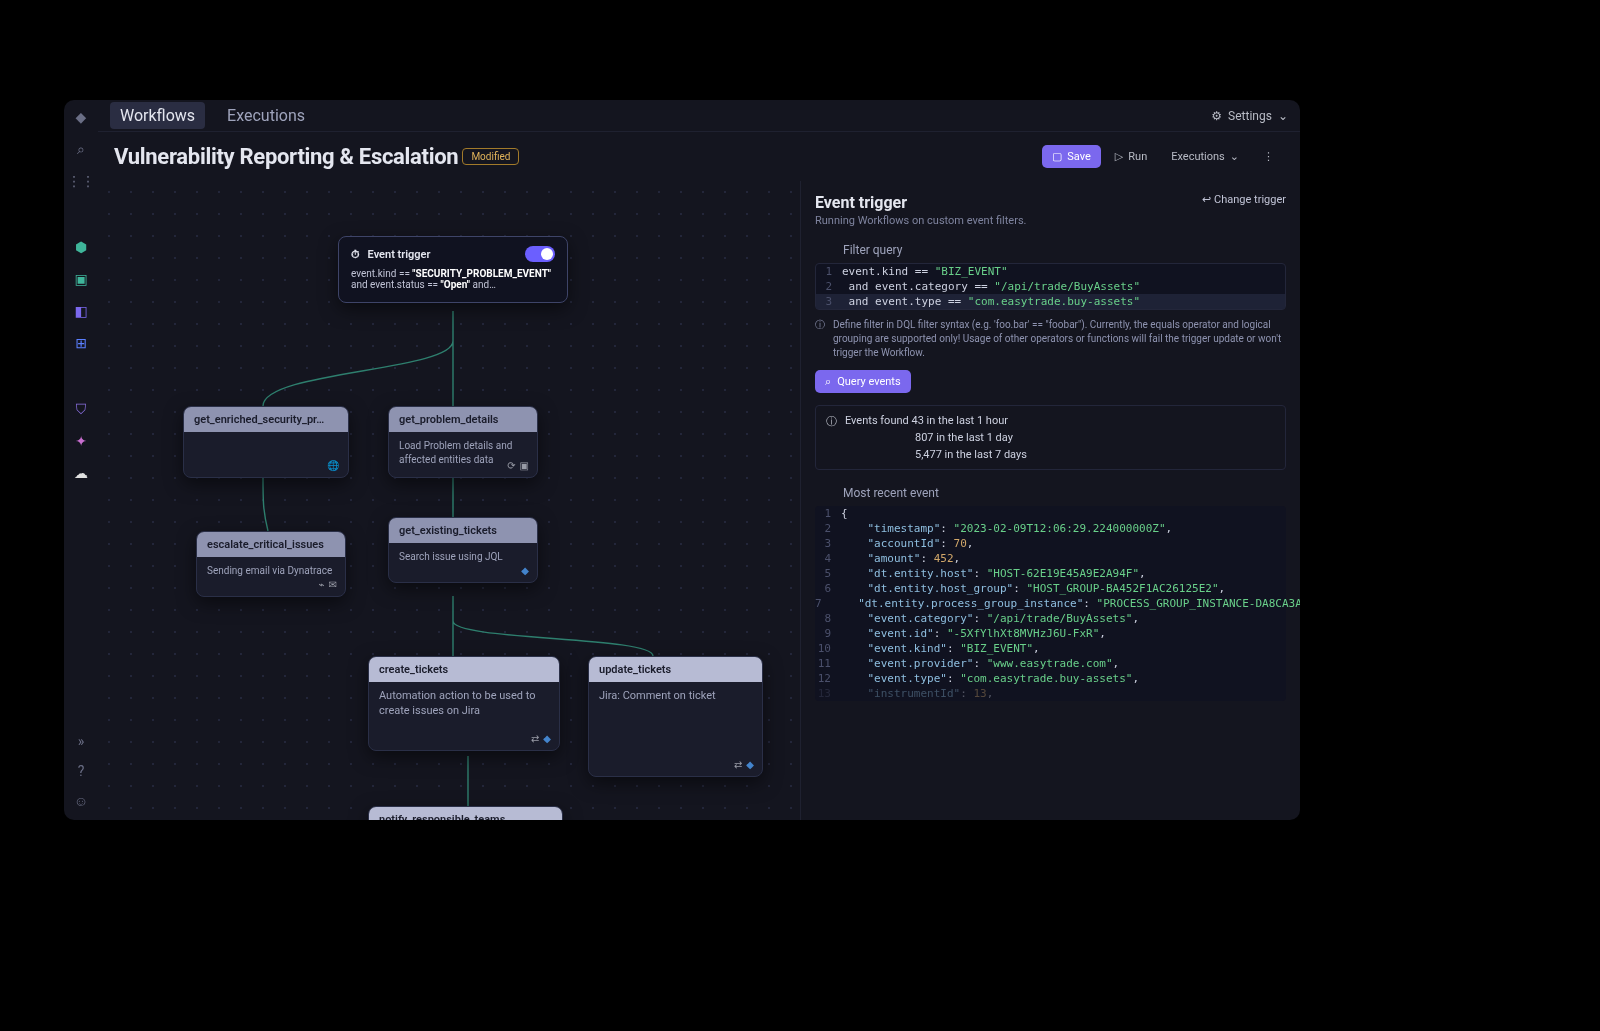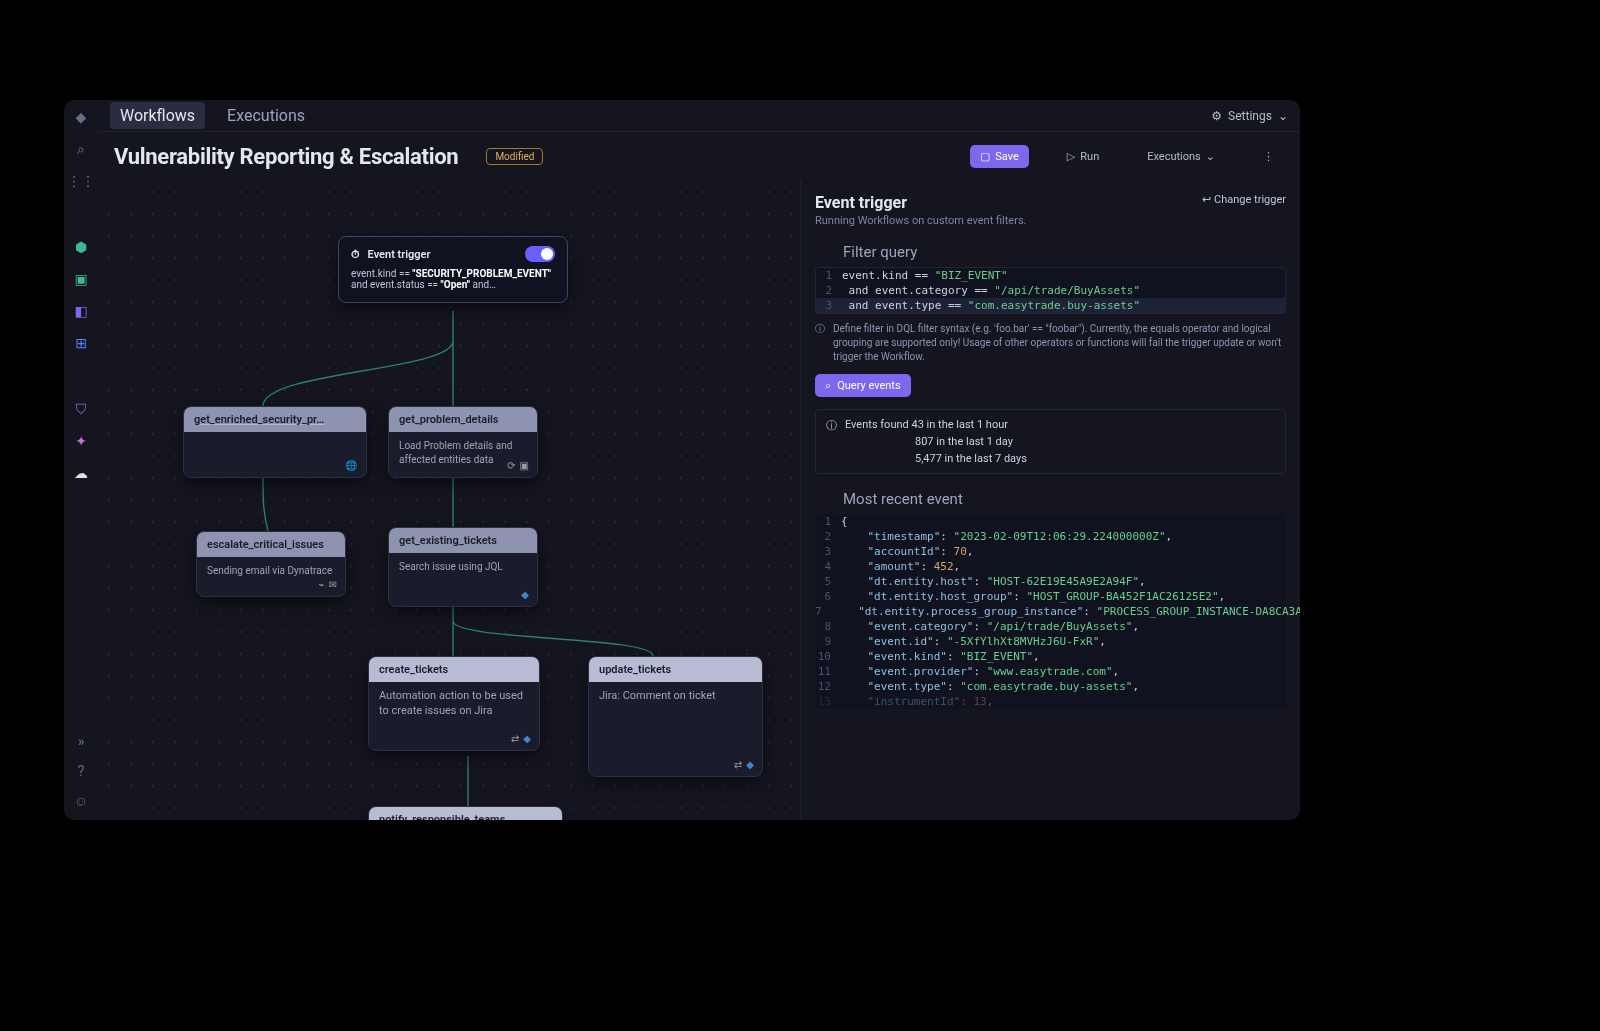--- a/index.html
+++ b/index.html
@@ -8,21 +8,21 @@
   .rail { width: 34px; background: transparent; display: flex; flex-direction: column; align-items: center; padding-top: 8px; gap: 14px; color: #6a6e85; }
   .rail .ic { width: 18px; height: 18px; display:flex; align-items:center; justify-content:center; font-size: 14px; cursor: pointer; }
   .rail .sep { height: 20px; }
   .rail .bottom { margin-top: auto; margin-bottom: 10px; display:flex; flex-direction:column; gap:12px; align-items:center;}
   .main { flex: 1; display: flex; flex-direction: column; min-width:0; }
   .topbar { height: 32px; display: flex; align-items: center; padding: 0 12px; gap: 12px; border-bottom: 1px solid #1f2130; }
   .tab { font-size: 16px; color: #9ea3bb; padding: 4px 10px; border-radius: 4px; cursor: pointer; }
   .tab.active { background: #2a2d42; color: #e4e6ef; }
   .topbar .spacer { flex: 1; }
   .settings { font-size: 12px; color: #b8bbc5; display:flex; gap:6px; align-items:center; cursor:pointer; }
-  .header { display:flex; align-items:center; padding: 12px 16px; gap: 28px; }
+  .header { display:flex; align-items:center; padding: 12px 16px; gap: 4px; }
   .title { font-size: 22px; font-weight: 700; color: #e4e6ef; letter-spacing: -.3px; }
   .badge { font-size: 10px; border: 1px solid #a27a2a; color: #e0b35a; padding: 2px 8px; border-radius: 4px; }
   .header .spacer { flex: 1; }
   .btn { font-size: 11px; padding: 5px 10px; border-radius: 5px; display:flex; gap:5px; align-items:center; cursor:pointer; }
   .btn.primary { background: #7b68ee; color: #fff; }
   .btn.ghost { color: #b8bbc5; }
   .body { flex:1; display:flex; min-height:0; }
   .canvas { position:relative; flex: 1 1 60%; overflow:hidden;
     background-image: radial-gradient(#23263a 1px, transparent 1px);
     background-size: 22px 22px; background-position: 0 0;
@@ -37,21 +37,21 @@
   .node.trig { background:#101220; border:1px solid #3e4468; width: 230px; }
   .node.trig .th { display:flex; align-items:center; gap:8px; padding:9px 12px 6px; color:#e4e6ef; font-weight:600; }
   .toggle { margin-left:auto; width:30px; height:16px; border-radius:10px; background:#6b5fff; position:relative; }
   .toggle::after { content:""; position:absolute; right:2px; top:2px; width:12px; height:12px; border-radius:50%; background:#fff; }
   .node.trig .tb { padding:0 12px 12px; font-size:10px; color:#c0c3d5; }
   .node.trig .tb b { color:#fff; }
   
   .phd { font-size: 16px; font-weight:700; color:#e4e6ef; }
   .psub { font-size:11px; color:#7e839e; margin-top:2px; }
   .chtrig { float:right; font-size:11px; color:#c0c3d5; cursor:pointer; }
-  .lbl { font-size:15px; color:#9ea3bb; margin-top:16px;padding-left:28px; }
+  .lbl { font-size:12px; color:#9ea3bb; margin-top:16px;padding-left:28px; }
   .code { margin-top:6px; background:#101220; border:1px solid #23263a; border-radius:4px; font-family: ui-monospace,Menlo,Consolas,monospace; font-size:11px; }
   .code .ln { display:flex; }
   .code .ln.sel { background:#1e2236; }
   .code .gut { width:22px; text-align:right; padding:1px 6px 1px 0; color:#4b506b; user-select:none; }
   .code .txt { padding:1px 4px; white-space:pre; color:#cdd1e0; }
   .k-str { color:#69d08a; }
   .k-key { color:#8fbfe0; }
   .k-num { color:#d2a86a; }
   .hint { display:flex; gap:8px; font-size:10px; color:#8e93b0; margin-top:8px; line-height:1.4; }
   .qbtn { margin-top:10px; display:inline-flex; gap:6px; align-items:center; background:#7b68ee; color:#fff; font-size:11px; padding:5px 10px; border-radius:5px; cursor:pointer; }
@@ -134,21 +134,21 @@
             <span>⏱</span>
             <span>Event trigger</span>
             <div class="toggle"></div>
           </div>
           <div class="tb">
             <span>event.kind == </span><b>"SECURITY_PROBLEM_EVENT"</b><br>
             <span>and event.status == </span><b>"Open"</b><span> and…</span>
           </div>
         </div>
 
-        <div class="node" style="left:85px; top:225px; width:184px; height:72px;text-decoration:underline;">
+        <div class="node" style="left:85px; top:225px; width:166px; height:72px;">
           <div class="hdr dim">get_enriched_security_pr…</div>
           <div class="foot">
               <span class="micro">🌐</span>
             </div>
         </div>
 
         <div class="node" style="left:290px; top:225px; width:150px; height:72px;">
           <div class="hdr dim">get_problem_details</div>
           <div class="desc micro">Load Problem details and affected entities data</div>
           <div class="foot">
@@ -159,29 +159,29 @@
 
         <div class="node" style="left:98px; top:350px; width:150px; height:66px;">
           <div class="hdr dim">escalate_critical_issues</div>
           <div class="desc micro">Sending email via Dynatrace</div>
           <div class="foot">
               <span class="micro">⌁</span>
               <span class="micro">✉</span>
             </div>
         </div>
 
-        <div class="node" style="left:290px; top:346px; width:150px; height:80px;">
+        <div class="node" style="left:290px; top:336px; width:150px; height:66px;">
           <div class="hdr dim">get_existing_tickets</div>
           <div class="desc micro">Search issue using JQL</div>
           <div class="foot">
               <span class="micro" style="color:#4e9ef5">◆</span>
             </div>
         </div>
 
-        <div class="node" style="left:270px; top:475px; width:172px; height:95px;">
+        <div class="node" style="left:270px; top:475px; width:192px; height:95px;">
           <div class="hdr">create_tickets</div>
           <div class="desc">Automation action to be used to create issues on Jira</div>
           <div class="foot">
               <span class="micro">⇄</span>
               <span class="micro" style="color:#4e9ef5">◆</span>
             </div>
         </div>
 
         <div class="node" style="left:490px; top:475px; width:175px; height:121px;">
           <div class="hdr">update_tickets</div>

